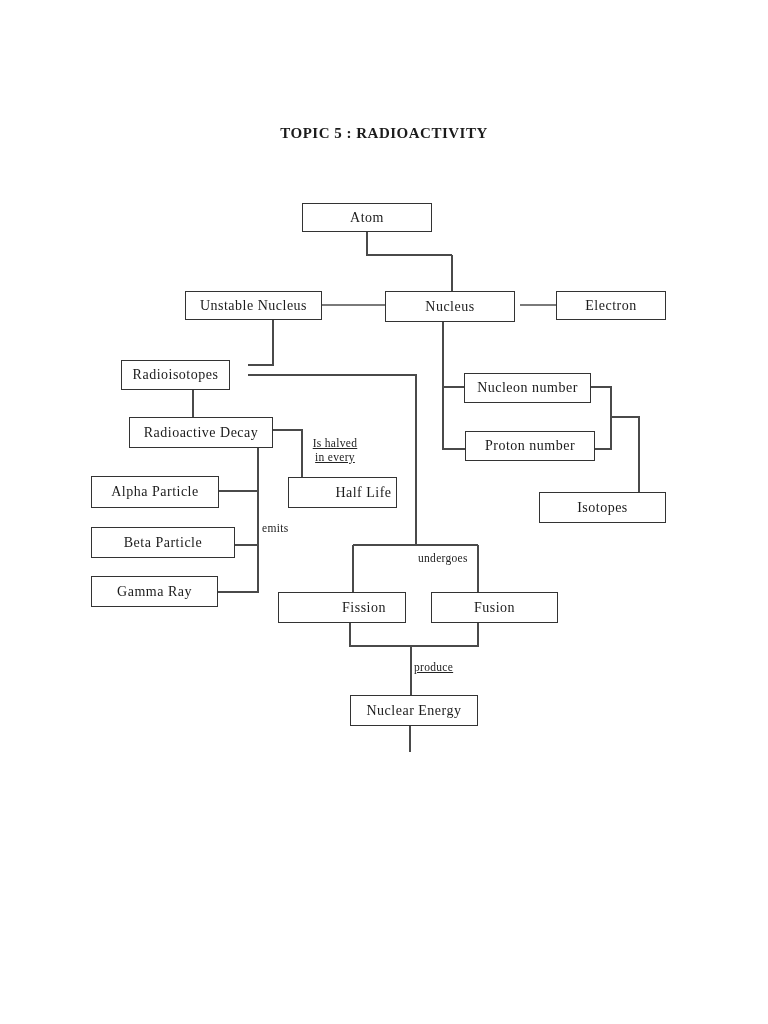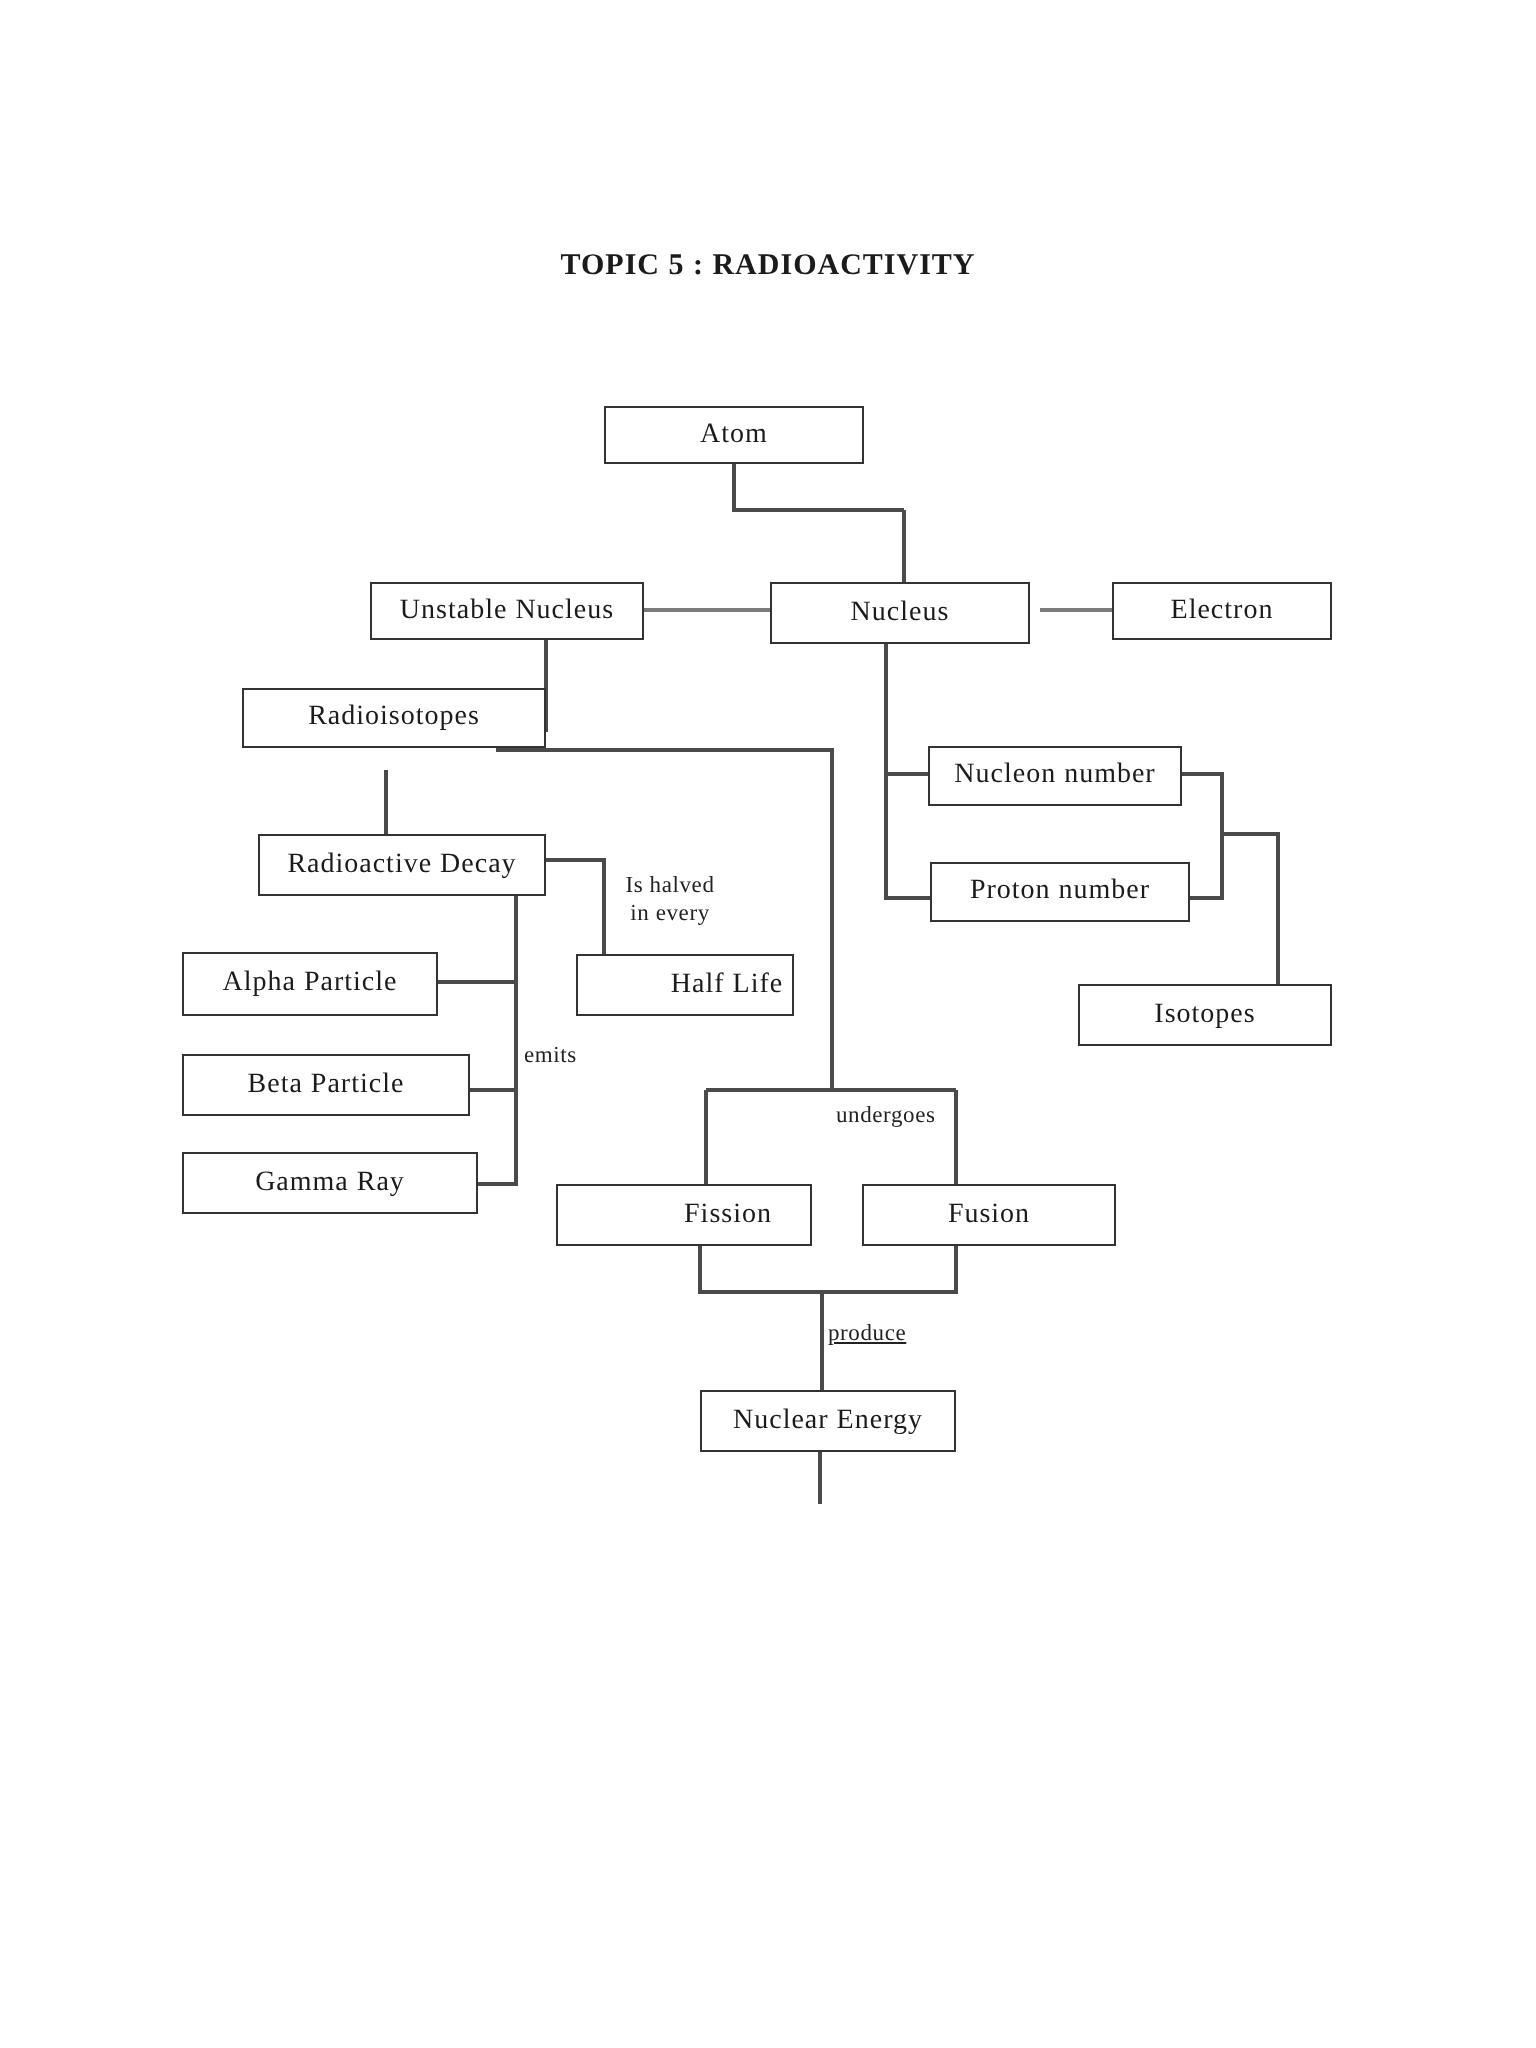--- a/index.html
+++ b/index.html
@@ -119,57 +119,57 @@
       </div>
       <div class="node" style="left: 185px; top: 291px; width: 137px; height: 29px;">
         <span>Unstable Nucleus</span>
       </div>
       <div class="node" style="left: 385px; top: 291px; width: 130px; height: 31px;">
         <span>Nucleus</span>
       </div>
       <div class="node" style="left: 556px; top: 291px; width: 110px; height: 29px;">
         <span>Electron</span>
       </div>
-      <div class="node" style="left: 121px; top: 344px; width: 152px; height: 30px;">
+      <div class="node" style="left: 121px; top: 360px; width: 109px; height: 30px;">
         <span>Radioisotopes</span>
       </div>
       <div class="node" style="left: 464px; top: 373px; width: 127px; height: 30px;">
         <span>Nucleon number</span>
       </div>
       <div class="node" style="left: 465px; top: 431px; width: 130px; height: 30px;">
         <span>Proton number</span>
       </div>
       <div class="node" style="left: 129px; top: 417px; width: 144px; height: 31px;">
         <span>Radioactive Decay</span>
       </div>
       <div class="node" style="left: 91px; top: 476px; width: 128px; height: 32px;">
         <span>Alpha Particle</span>
       </div>
       <div class="node" style="left: 91px; top: 527px; width: 144px; height: 31px;">
         <span>Beta Particle</span>
       </div>
-      <div class="node" style="left: 91px; top: 576px; width: 148px; height: 31px;">
+      <div class="node" style="left: 91px; top: 576px; width: 127px; height: 31px;">
         <span>Gamma Ray</span>
       </div>
       <div class="node" style="left: 288px; top: 477px; width: 109px; height: 31px; padding-left: 42px;">
         <span>Half Life</span>
       </div>
       <div class="node" style="left: 539px; top: 492px; width: 127px; height: 31px;">
         <span>Isotopes</span>
       </div>
       <div class="node" style="left: 278px; top: 592px; width: 128px; height: 31px; padding-left: 44px;">
         <span>Fission</span>
       </div>
       <div class="node" style="left: 431px; top: 592px; width: 127px; height: 31px;">
         <span>Fusion</span>
       </div>
       <div class="node" style="left: 350px; top: 695px; width: 128px; height: 31px;">
         <span>Nuclear Energy</span>
       </div>
-      <div class="edge-label" style="left: 306px; top: 436px; width: 58px; text-align: center;">
+      <div class="edge-label" style="left: 306px; top: 436px; width: 58px; text-align: center; text-decoration: underline;">
         <div>Is halved</div>
         <div>in every</div>
       </div>
       <div class="edge-label" style="left: 262px; top: 521px;">
         <div>emits</div>
       </div>
       <div class="edge-label" style="left: 386px; top: 551px; margin-left: 32px;">
         <div>undergoes</div>
       </div>
       <div class="edge-label" style="left: 414px; top: 660px; text-decoration: underline;">

